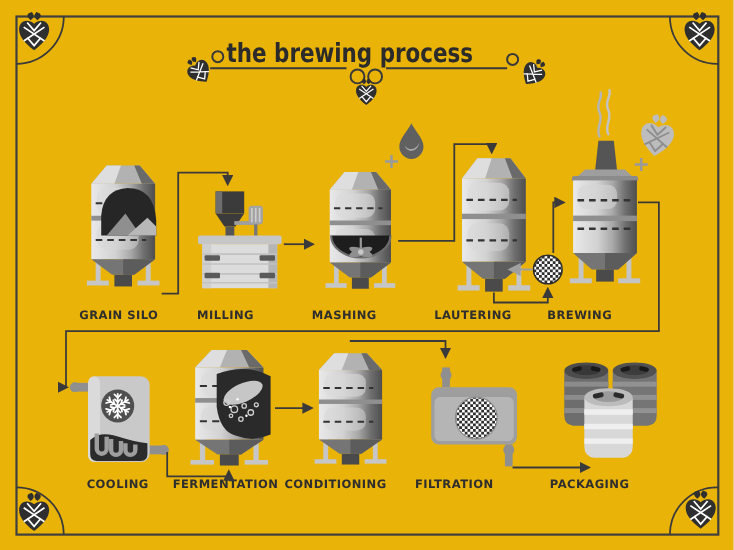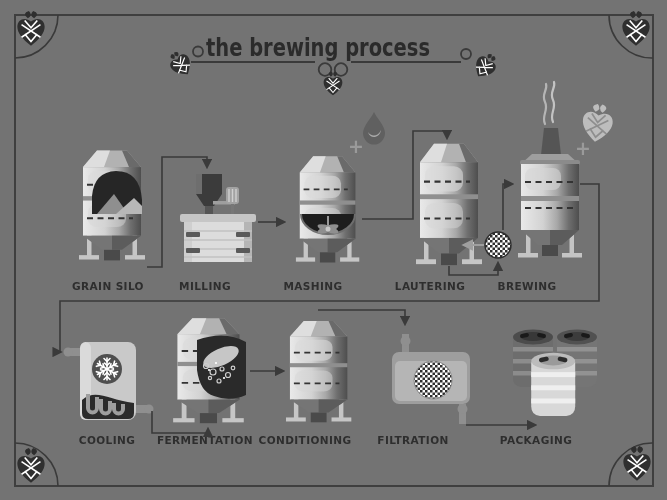--- a/index.html
+++ b/index.html
@@ -1,16 +1,16 @@
 <!DOCTYPE html>
 <html><head>
 <meta charset="utf-8">
 <style>
   html,body{margin:0;padding:0;background:#e8e8e8;}
-  #stage{position:relative;width:667px;height:500px;background:#737373;overflow:hidden;
+  #stage{position:relative;width:667px;height:500px;background:#eab308;overflow:hidden;
          font-family:"DejaVu Sans",sans-serif;}
   svg{position:absolute;inset:0;display:block;}
   .lbl{font-family:"DejaVu Sans",sans-serif;font-weight:bold;font-size:10.5px;
        letter-spacing:.4px;fill:#2e2e2e;text-anchor:middle;}
   .title{font-family:"DejaVu Sans",sans-serif;font-weight:bold;font-size:24px;
          fill:#2b2b2b;text-anchor:middle;}
   .plus{font-family:"DejaVu Sans",sans-serif;font-weight:bold;font-size:19px;
         fill:#9a9a9a;text-anchor:middle;}
   .conn{stroke:#3a3a3a;stroke-width:1.6;fill:none;}
   .connG{stroke:#9f9f9f;stroke-width:2;fill:none;}

